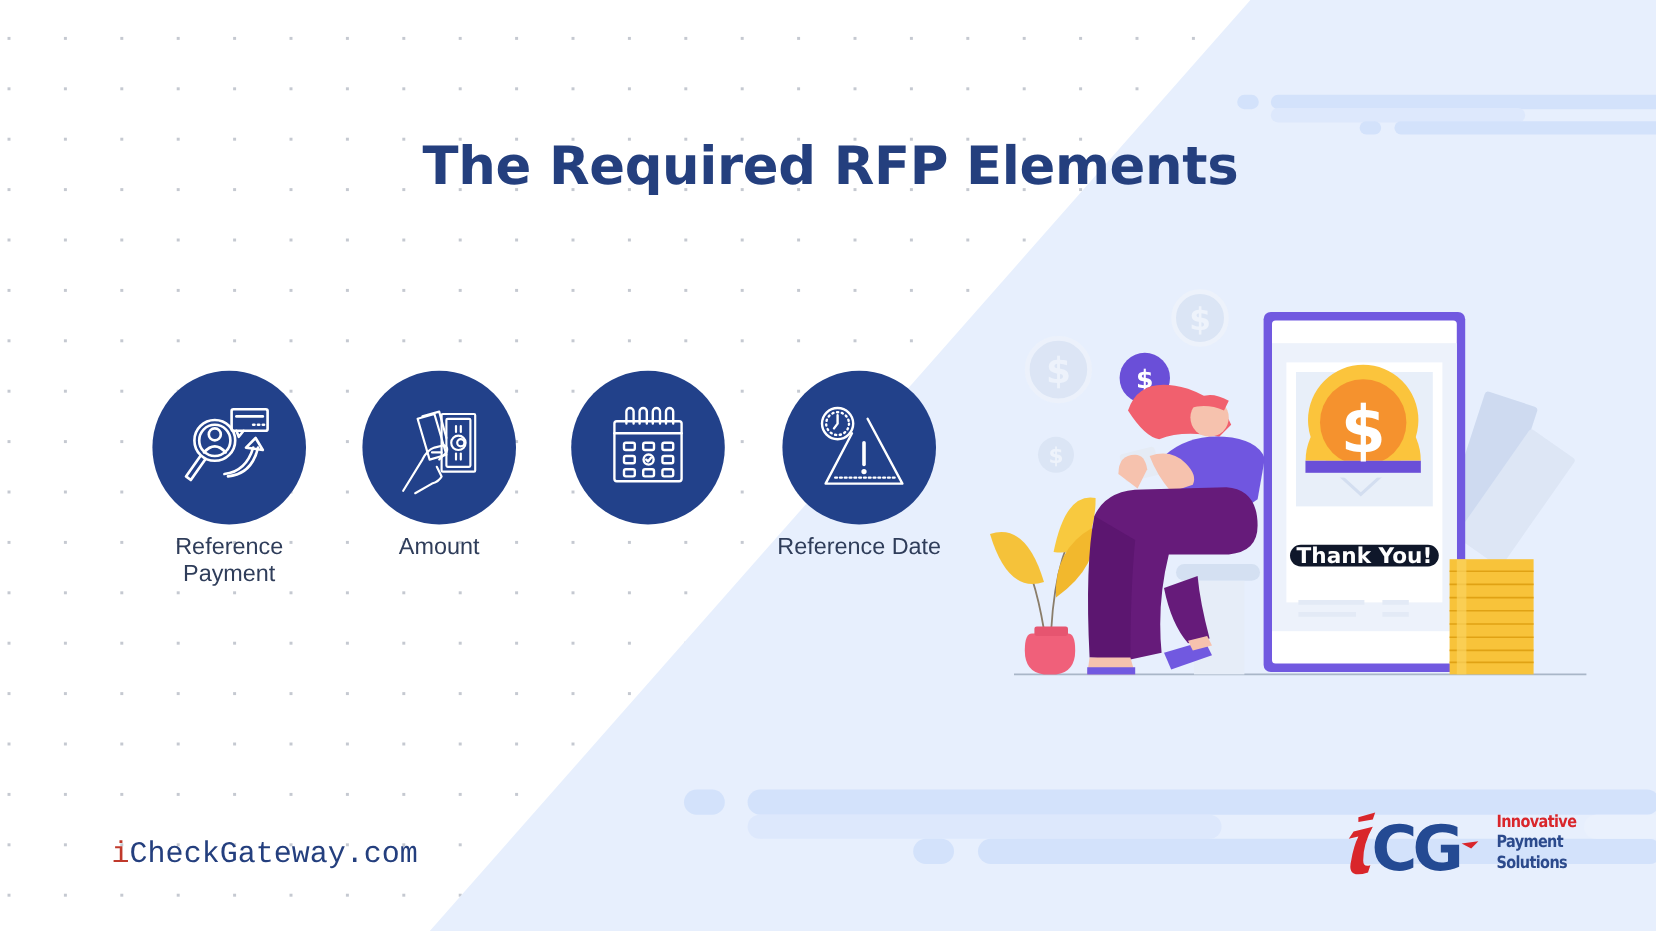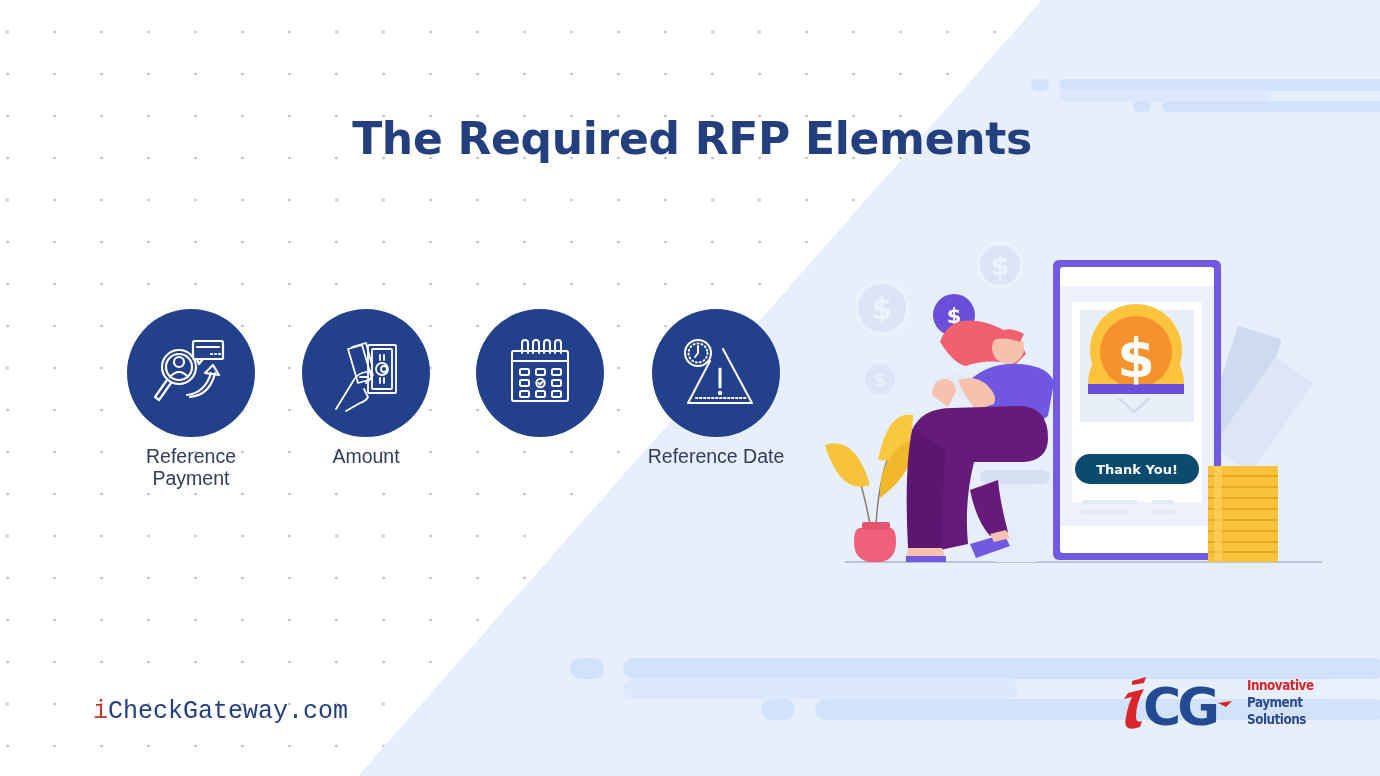--- a/index.html
+++ b/index.html
@@ -49,23 +49,23 @@
     .logo .tag {
       position: absolute; left: 129px; top: 2px;
       font-family: "DejaVu Sans", sans-serif; font-weight: bold; font-size: 14px;
       line-height: 17px; letter-spacing: -0.6px; transform: scaleX(0.86); transform-origin: left top;
     }
     .logo .tag .l1 { color: #d9262b; }
     .logo .tag .l2, .logo .tag .l3 { color: #2c4a8c; }
 
     .illus { position: absolute; left: 820px; top: 230px; width: 520px; height: 340px; }
     .thank-you {
-      position: absolute; left: 255px; top: 224px; width: 124px; height: 30px;
-      border-radius: 15px; background: #0c4a6e; color: #fff;
-      font-family: "DejaVu Sans", sans-serif; font-weight: bold; font-size: 13px;
+      position: absolute; left: 255px; top: 224px; width: 124px; height: 18px;
+      border-radius: 15px; background: #0f172a; color: #fff;
+      font-family: "DejaVu Sans", sans-serif; font-weight: bold; font-size: 18px;
       display: flex; align-items: center; justify-content: center;
     }
   </style>
 </head>
 <body>
 
 <div class="bg-dots"></div>
 <div class="bg-diag"></div>
 
 <div class="pill" style="left:1031px;top:79px;width:18px;height:12px;"></div>

